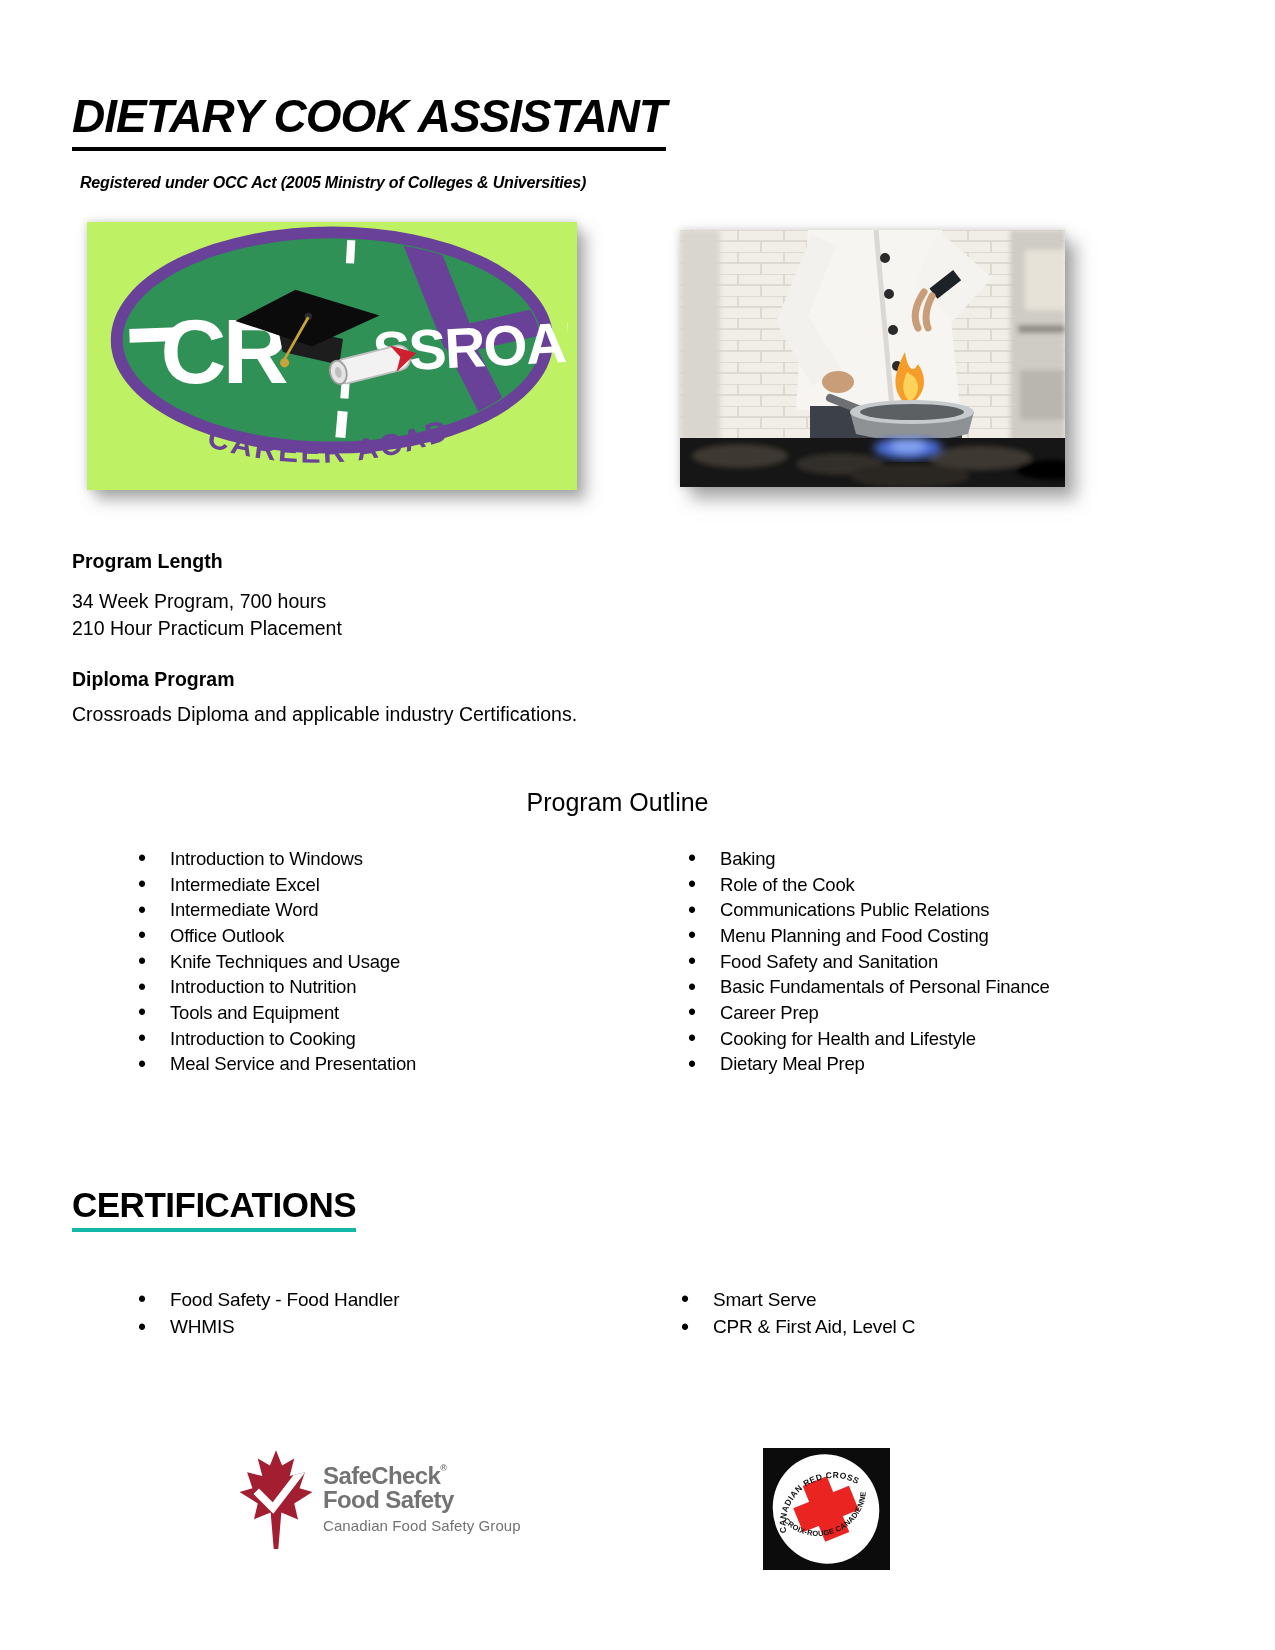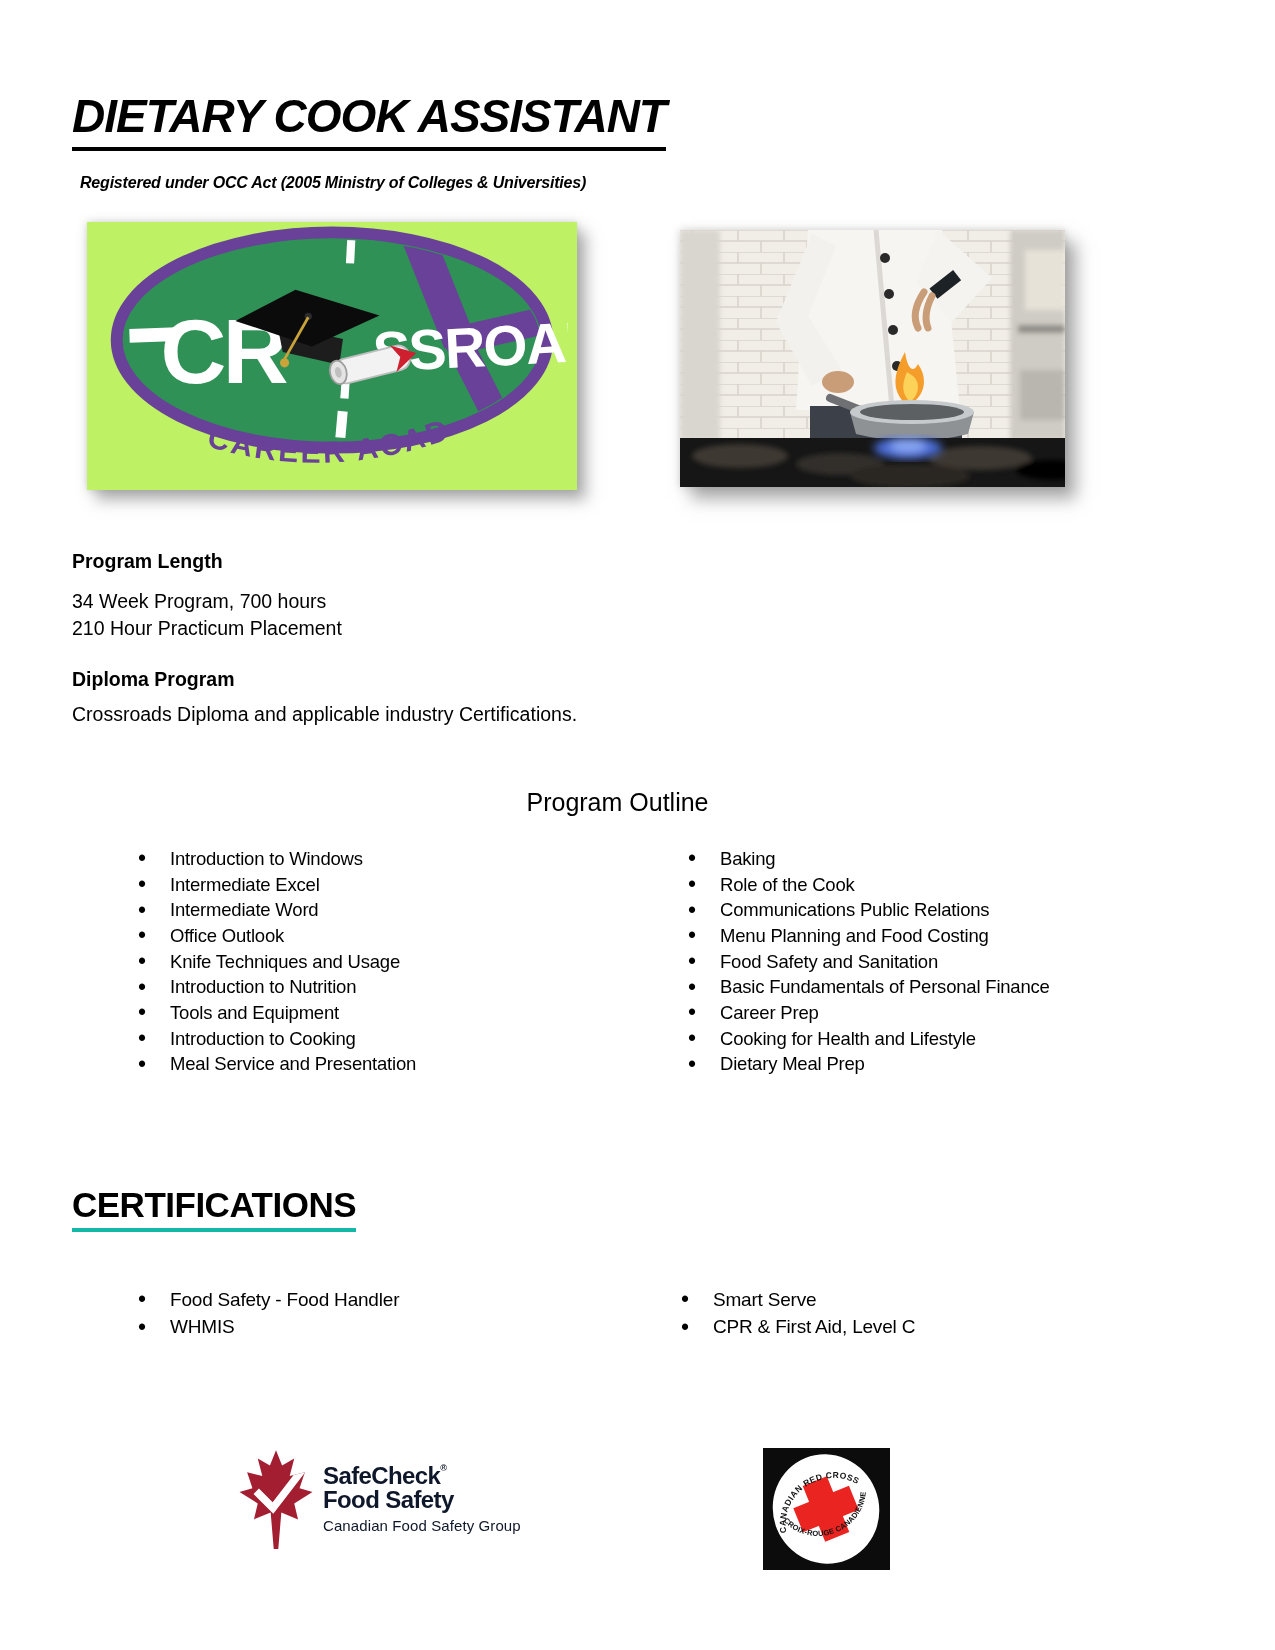--- a/index.html
+++ b/index.html
@@ -44,21 +44,21 @@
   ul.blist li { position:relative; display:flex; align-items:center; }
   ul.blist li::before { content:"\2022"; position:absolute; left:0; font-size:23px; line-height:1; }
   .outline-list li { height:25.7px; padding-left:32px; }
   .cert-list li { height:27.5px; padding-left:32px; font-size:19px; }
   .ol-left  { left:138px; top:846px; width:520px; }
   .ol-right { left:688px; top:846px; width:540px; }
   .cl-left  { left:138px; top:1286px; width:520px; }
   .cl-right { left:681px; top:1286px; width:520px; }
   
   .safecheck { position:absolute; left:238px; top:1448px; display:flex; gap:9px; }
-  .sc-text { margin-top:16px; color:#0f172a; }
+  .sc-text { margin-top:16px; color:#737373; }
   .sc-brand { font-size:24px; font-weight:bold; line-height:1.02; letter-spacing:-0.6px; }
   .sc-brand sup { font-size:9px; vertical-align:top; }
   .sc-tagline { font-size:15px; font-weight:normal; margin-top:4px; letter-spacing:0.1px; }
   .redcross { position:absolute; left:763px; top:1448px; width:127px; height:122px; background:#0c0c0c; }
 </style>
 </head>
 <body>
 
 <div class="page">
 

